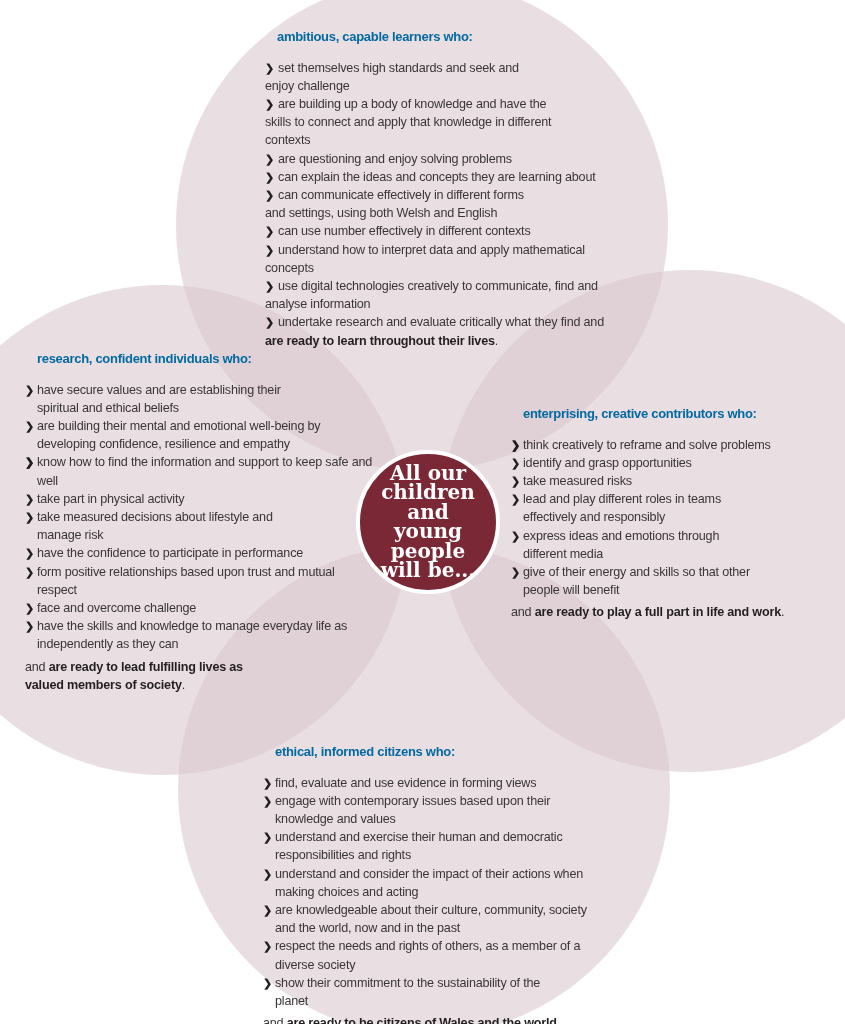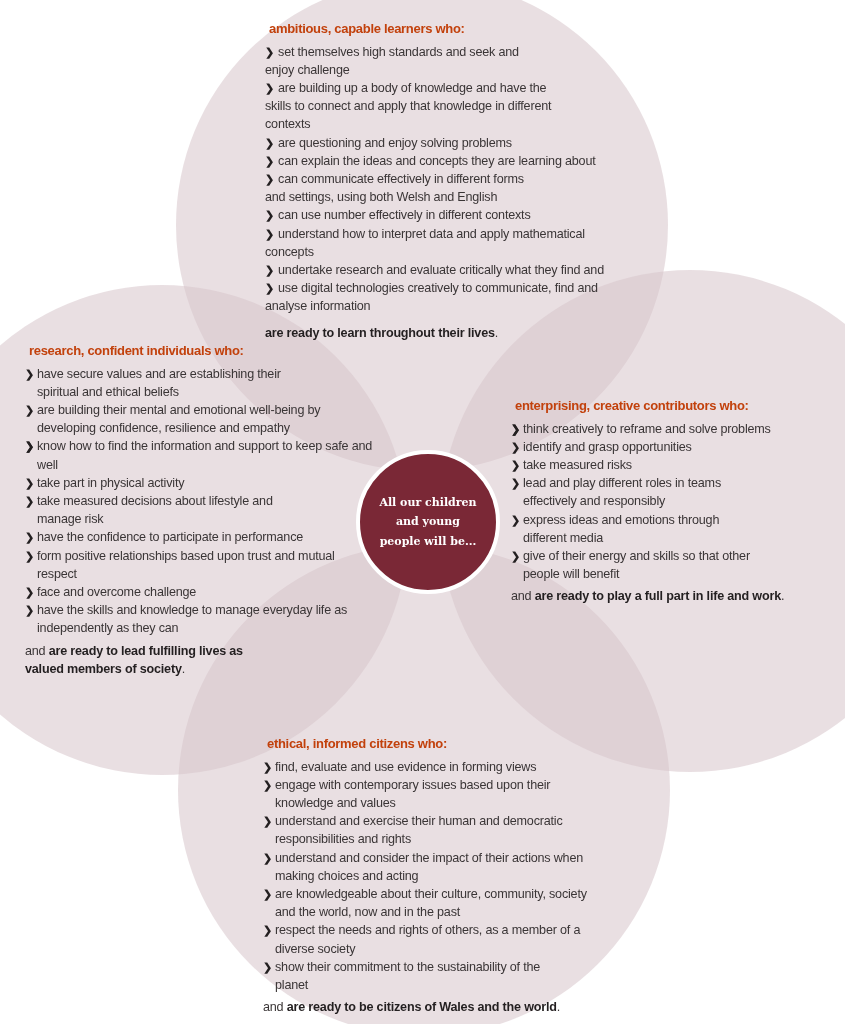--- a/index.html
+++ b/index.html
@@ -4,60 +4,60 @@
 <style>
   html, body { margin:0; padding:0; background:#ffffff; }
   body { width:845px; height:1024px; position:relative; overflow:hidden;
          font-family:"Liberation Sans", sans-serif; color:#3a3536; }
   .petal { position:absolute; border-radius:50%; background:rgba(215,197,202,0.55); }
   #petal-top    { left:176px; top:-21px;  width:492px; height:492px; }
   #petal-bottom { left:178px; top:544px;  width:492px; height:492px; }
   #petal-left   { left:-84px; top:285px;  width:492px; height:490px; }
   #petal-right  { left:440px; top:270px;  width:500px; height:502px; }
   .block { position:absolute; font-size:12.6px; line-height:18.2px; letter-spacing:-0.2px; }
-  .block h3 { margin:4px; font-size:13px; font-weight:bold; color:#c2410c; letter-spacing:-0.3px; line-height:18.5px; }
+  .block h3 { margin:12px; font-size:13px; font-weight:bold; color:#0369a1; letter-spacing:-0.3px; line-height:18.5px; }
   .block ul { list-style:none; margin:0; padding:0; }
   .block li { position:relative; }
   .indent li { padding-left:12px; }
   .flush li .chev { margin-right:4px; }
   .indent li .chev { position:absolute; left:0; }
   .chev { font-weight:bold; color:#231f20; font-size:11px; }
   .closing { margin-top:4px; }
   .closing b { color:#231f20; }
   #block-top { left:265px; top:16px; width:380px; }
-  #block-top .closing { margin-top:8px; }
+  #block-top .closing { margin-top:0; }
   #block-left { left:25px; top:338px; width:360px; }
   #block-right { left:511px; top:393px; width:310px; }
   #block-bottom { left:263px; top:731px; width:345px; }
   #center { position:absolute; left:356px; top:450px; width:136px; height:136px;
             border-radius:50%; background:#7a2836; border:4px solid #ffffff;
             display:flex; align-items:center; justify-content:center; text-align:center; }
   #center span { color:#ffffff; font-family:"DejaVu Serif", serif; font-weight:bold;
-                 font-size:11px; line-height:19.5px; width:100px; }
+                 font-size:20px; line-height:19.5px; width:100px; }
 </style>
 </head>
 <body>
 
 <div class="petal" id="petal-top"></div>
 <div class="petal" id="petal-bottom"></div>
 <div class="petal" id="petal-left"></div>
 <div class="petal" id="petal-right"></div>
 
 <div class="block flush" id="block-top">
   <h3>ambitious, capable learners who:</h3>
   <ul>
     <li style="width:270px"><span class="chev">❯</span><span>set themselves high standards and seek and enjoy challenge</span></li>
     <li style="width:300px"><span class="chev">❯</span><span>are building up a body of knowledge and have the skills to connect and apply that knowledge in different contexts</span></li>
     <li><span class="chev">❯</span><span>are questioning and enjoy solving problems</span></li>
     <li><span class="chev">❯</span><span>can explain the ideas and concepts they are learning about</span></li>
     <li style="width:282px"><span class="chev">❯</span><span>can communicate effectively in different forms and settings, using both Welsh and English</span></li>
     <li><span class="chev">❯</span><span>can use number effectively in different contexts</span></li>
     <li style="width:350px"><span class="chev">❯</span><span>understand how to interpret data and apply mathematical concepts</span></li>
+    <li style="width:360px"><span class="chev">❯</span><span>use digital technologies creatively to communicate, find and analyse information</span></li>
     <li style="width:380px"><span class="chev">❯</span><span>undertake research and evaluate critically what they find and</span></li>
-    <li style="width:360px"><span class="chev">❯</span><span>use digital technologies creatively to communicate, find and analyse information</span></li>
   </ul>
   <div class="closing"><b>are ready to learn throughout their lives</b><span>.</span></div>
 </div>
 
 <div class="block indent" id="block-left">
   <h3>research, confident individuals who:</h3>
   <ul>
     <li style="width:245px"><span class="chev">❯</span><span>have secure values and are establishing their spiritual and ethical beliefs</span></li>
     <li style="width:330px"><span class="chev">❯</span><span>are building their mental and emotional well-being by developing confidence, resilience and empathy</span></li>
     <li style="width:355px"><span class="chev">❯</span></li>

